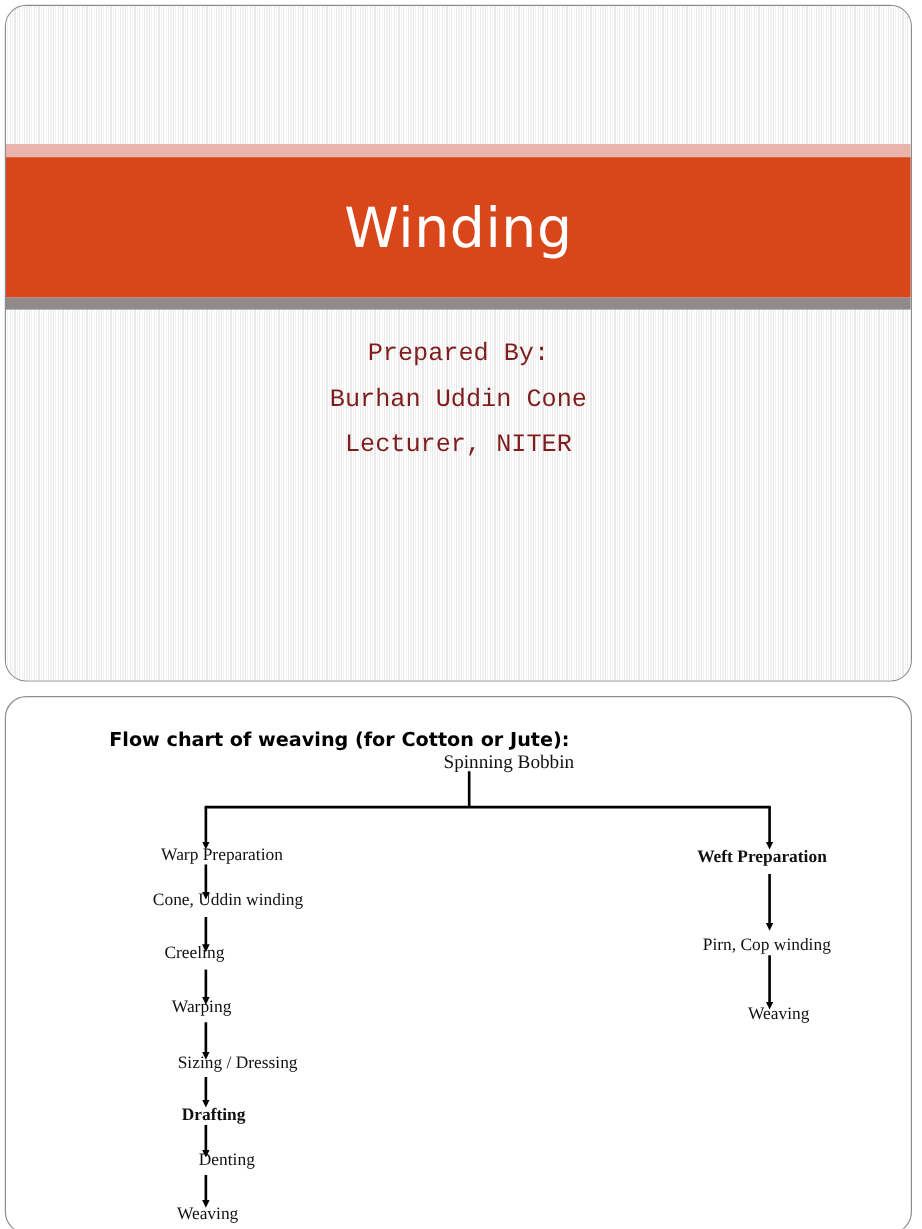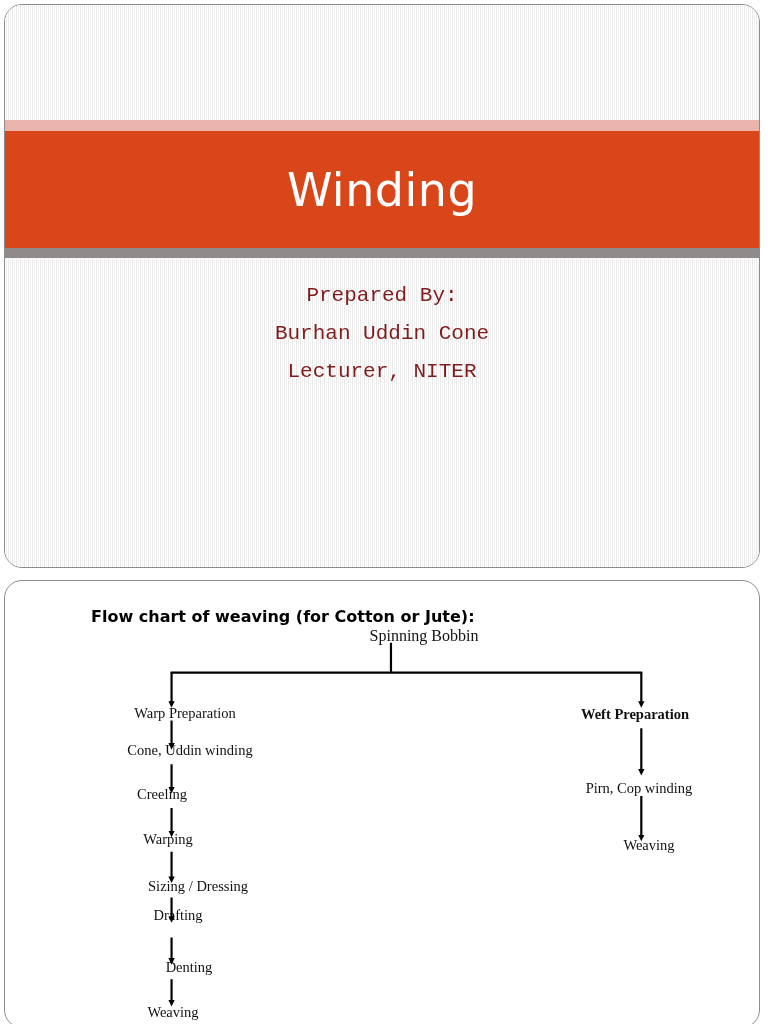--- a/index.html
+++ b/index.html
@@ -179,21 +179,21 @@
       <line x1="638" y1="216" x2="638" y2="258" stroke="#000" stroke-width="2.2" marker-end="url(#arrowhead)"></line>
     </svg>
 
     <div class="fc-node root" style="left:387px; top:46px;margin-left:32px;">Spinning Bobbin</div>
 
     <div class="fc-node" style="left:180px; top:124px;">Warp Preparation</div>
     <div class="fc-node" style="left:185px; top:161px;">Cone, Uddin winding</div>
     <div class="fc-node" style="left:157px; top:205px;">Creeling</div>
     <div class="fc-node" style="left:163px; top:250px;">Warping</div>
     <div class="fc-node" style="left:165px; top:297px;margin-left:28px;">Sizing / Dressing</div>
-    <div class="fc-node" style="left:173px; top:326px;">Drafting</div>
+    <div class="fc-node" style="left:173px; top:340px;font-weight:bold;">Drafting</div>
     <div class="fc-node" style="left:168px; top:378px;margin-left:16px;">Denting</div>
     <div class="fc-node" style="left:168px; top:423px;">Weaving</div>
 
     <div class="fc-node" style="left:630px; top:125px;font-weight:bold;">Weft Preparation</div>
     <div class="fc-node" style="left:634px; top:199px;">Pirn, Cop winding</div>
     <div class="fc-node" style="left:644px; top:256px;">Weaving</div>
   </div>
 </div>
 
 </body></html>

